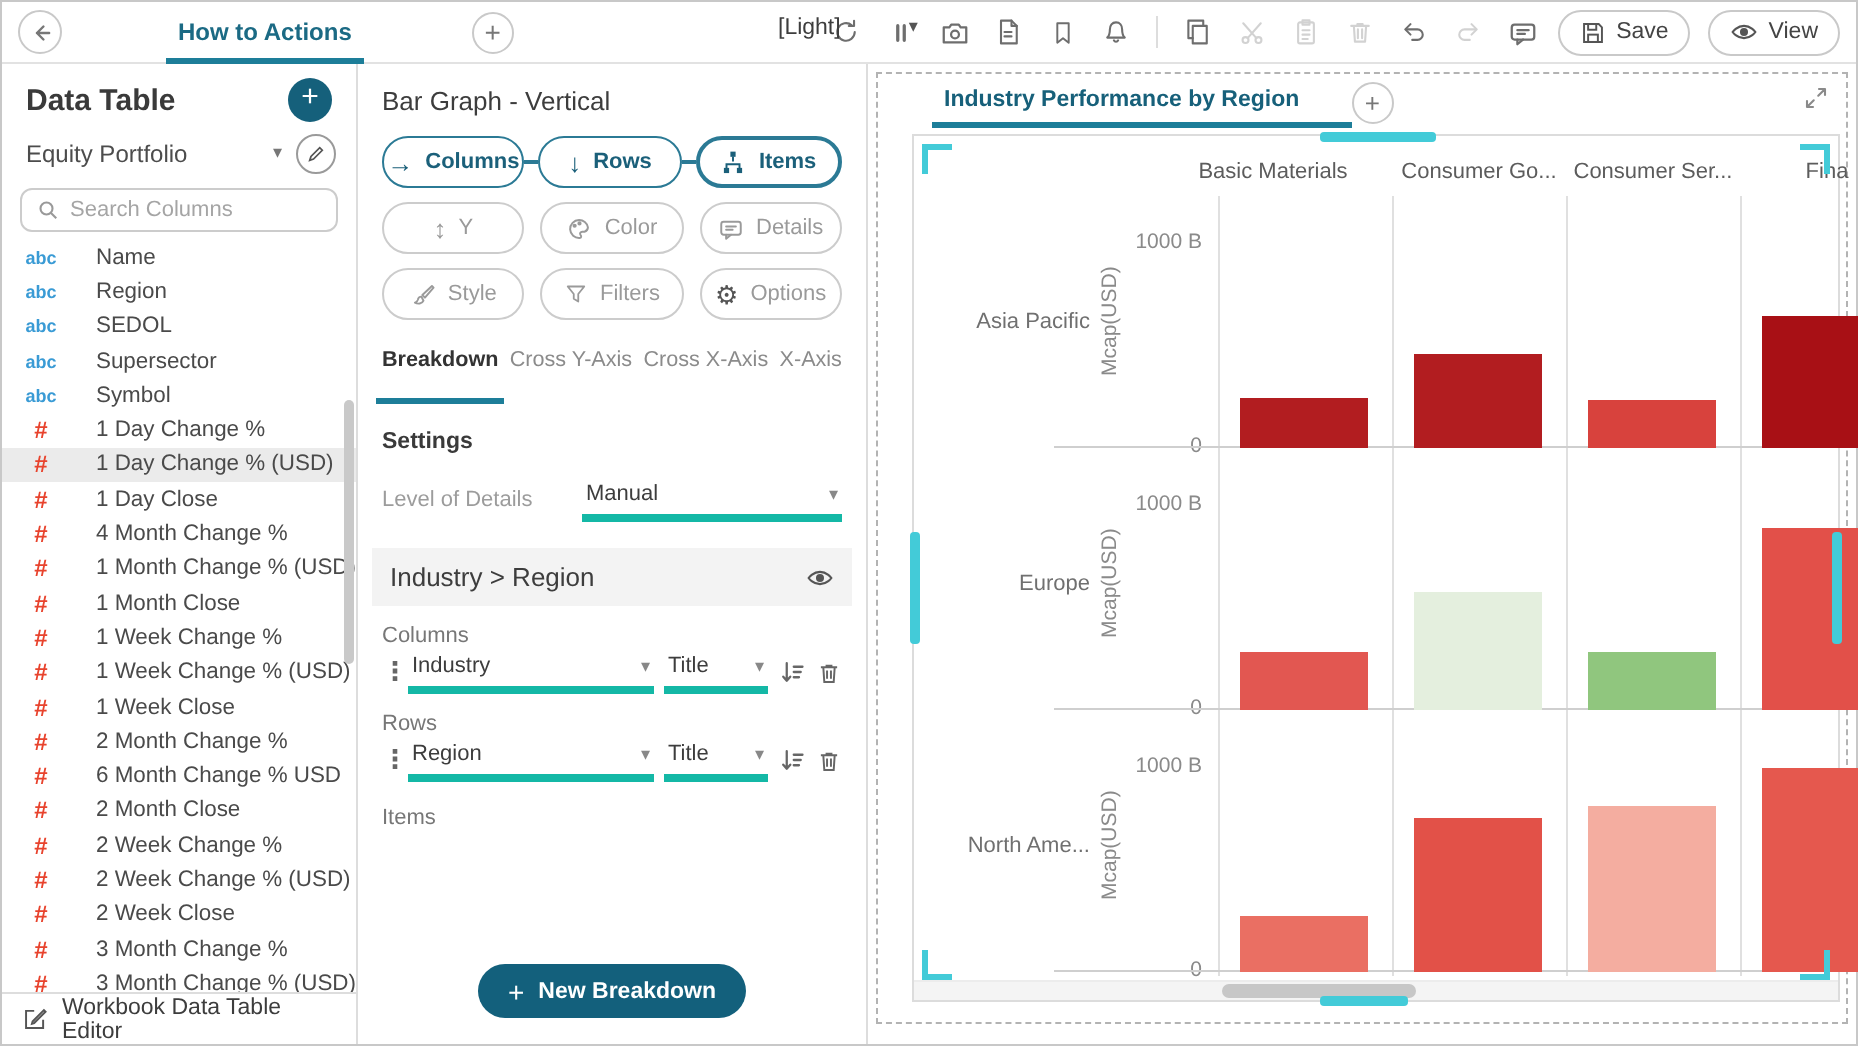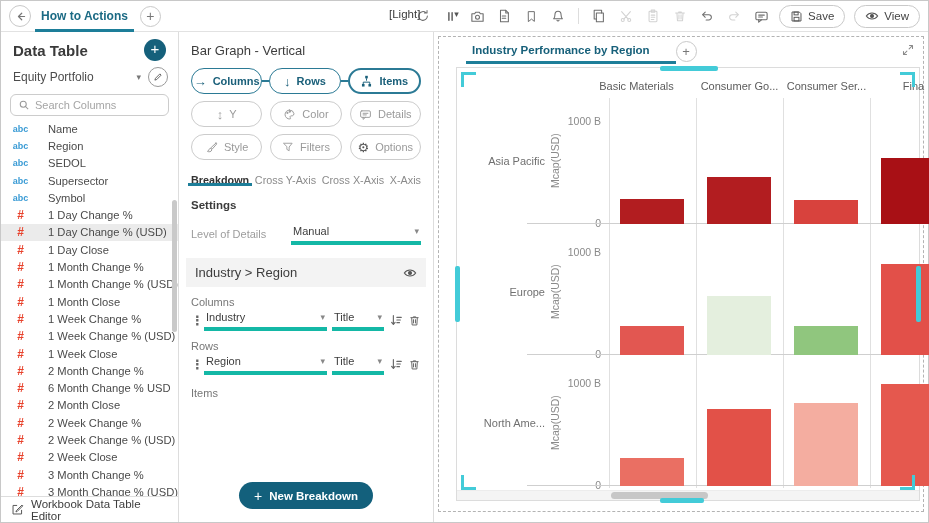--- a/index.html
+++ b/index.html
@@ -1,21 +1,21 @@
 <!DOCTYPE html>
 <html><head>
 <meta charset="utf-8">
 <style>
   * { box-sizing: border-box; margin: 0; padding: 0; }
   html,body { width:929px; height:523px; overflow:hidden; background:#fff;
     font-family:"Liberation Sans","DejaVu Sans",sans-serif; color:#3d3d3d; }
   .window { width:929px; height:523px; border:1px solid #c8c8c8; display:flex; flex-direction:column; background:#fff; }
 
   
-  .toolbar { height:31px; flex:none; border-bottom:1px solid #e2e2e2; display:flex; align-items:center; position:relative; padding:8px 8px; }
+  .toolbar { height:31px; flex:none; border-bottom:1px solid #e2e2e2; display:flex; align-items:center; position:relative; padding:8px 8px;gap:48px; }
   .circle-btn { width:22px; height:22px; border:1px solid #c9c9c9; border-radius:50%; display:flex; align-items:center; justify-content:center; color:#777; background:#fff; cursor:pointer; flex:none; }
   .wb-tab { position:relative; margin:0 10px 0 8px; height:31px; display:flex; align-items:center; font-size:12px; font-weight:700; color:#1b6a84; cursor:pointer; padding:0 2px; }
   .wb-tab .tab-underline { position:absolute; left:-4px; right:-4px; bottom:0; height:3px; background:#1d7e99; }
   .tb-center { position:absolute; left:388px; top:0; height:25px; display:flex; align-items:center; gap:34px; font-size:11.5px; color:#3d3d3d; cursor:pointer; }
   .tb-center .caret { font-size:9px; color:#555; }
   .tb-right { margin-left:auto; display:flex; align-items:center; gap:9px; }
   .tb-btn { width:18px; height:18px; display:flex; align-items:center; justify-content:center; color:#6e6e6e; cursor:pointer; }
   .tb-btn.disabled { color:#d2d2d2; cursor:default; }
   .tb-btn svg, .ic svg { display:block; }
   .tb-sep { width:1px; height:16px; background:#ddd; margin:0 2px; }
@@ -53,21 +53,21 @@
   .shelf-btn { flex:1; height:26px; border:1px solid #ccc; border-radius:13px; background:#fff; display:flex; align-items:center; justify-content:center; gap:6px; font-size:11px; color:#9a9a9a; cursor:pointer; font-family:inherit; }
   .shelf-row.primary .shelf-btn { border:1.5px solid #2b7a95; color:#1b607a; font-weight:700; }
   .shelf-row.primary .shelf-btn:last-child { border-width:2px; }
   .connector { width:7px; height:2px; background:#2b7a95; flex:none; }
   .spacer { width:8px; flex:none; }
   .shelf-btn .ic { display:flex; }
   .shelf-btn .uni { font-size:13px; line-height:1; }
   .shelf-btn .gear { color:#555; }
 
   .mp-tabs { display:flex; margin-top:4px; justify-content:space-between; }
-  .mp-tab { position:relative; font-size:10.8px; color:#8b8b8b; padding:7px 0 0; cursor:pointer; }
+  .mp-tab { position:relative; font-size:10.8px; color:#8b8b8b; padding:7px 0 16px; cursor:pointer; }
   .mp-tab.active { color:#333; font-weight:700; }
   .mp-tab.active::after { content:""; position:absolute; left:-3px; right:-3px; bottom:0; height:3px; background:#1d7e99; }
 
   .mp-settings { font-size:11.5px; font-weight:700; color:#3a3a3a; margin:13px 0 12px; }
   .lod-row { display:flex; align-items:center; margin-bottom:13px; }
   .lod-label { font-size:11px; color:#9c9c9c; flex:1; }
   .select { border-bottom:4px solid #14b8a6; display:flex; align-items:center; font-size:11px; color:#3d3d3d; padding:2px 2px 4px; cursor:pointer; }
   .select .caret { margin-left:auto; color:#888; font-size:9px; padding-left:4px; }
   .lod-select { width:130px; }
 
@@ -297,21 +297,21 @@
           <div class="col-item selected">
             <span class="t-icon t-num">#</span>
             <span>1 Day Change % (USD)</span>
           </div>
           <div class="col-item">
             <span class="t-icon t-num">#</span>
             <span>1 Day Close</span>
           </div>
           <div class="col-item">
             <span class="t-icon t-num">#</span>
-            <span>1 Month Change %</span>
+            <span>4 Month Change %</span>
           </div>
           <div class="col-item">
             <span class="t-icon t-num">#</span>
             <span>1 Month Change % (USD)</span>
           </div>
           <div class="col-item">
             <span class="t-icon t-num">#</span>
             <span>1 Month Close</span>
           </div>
           <div class="col-item">

